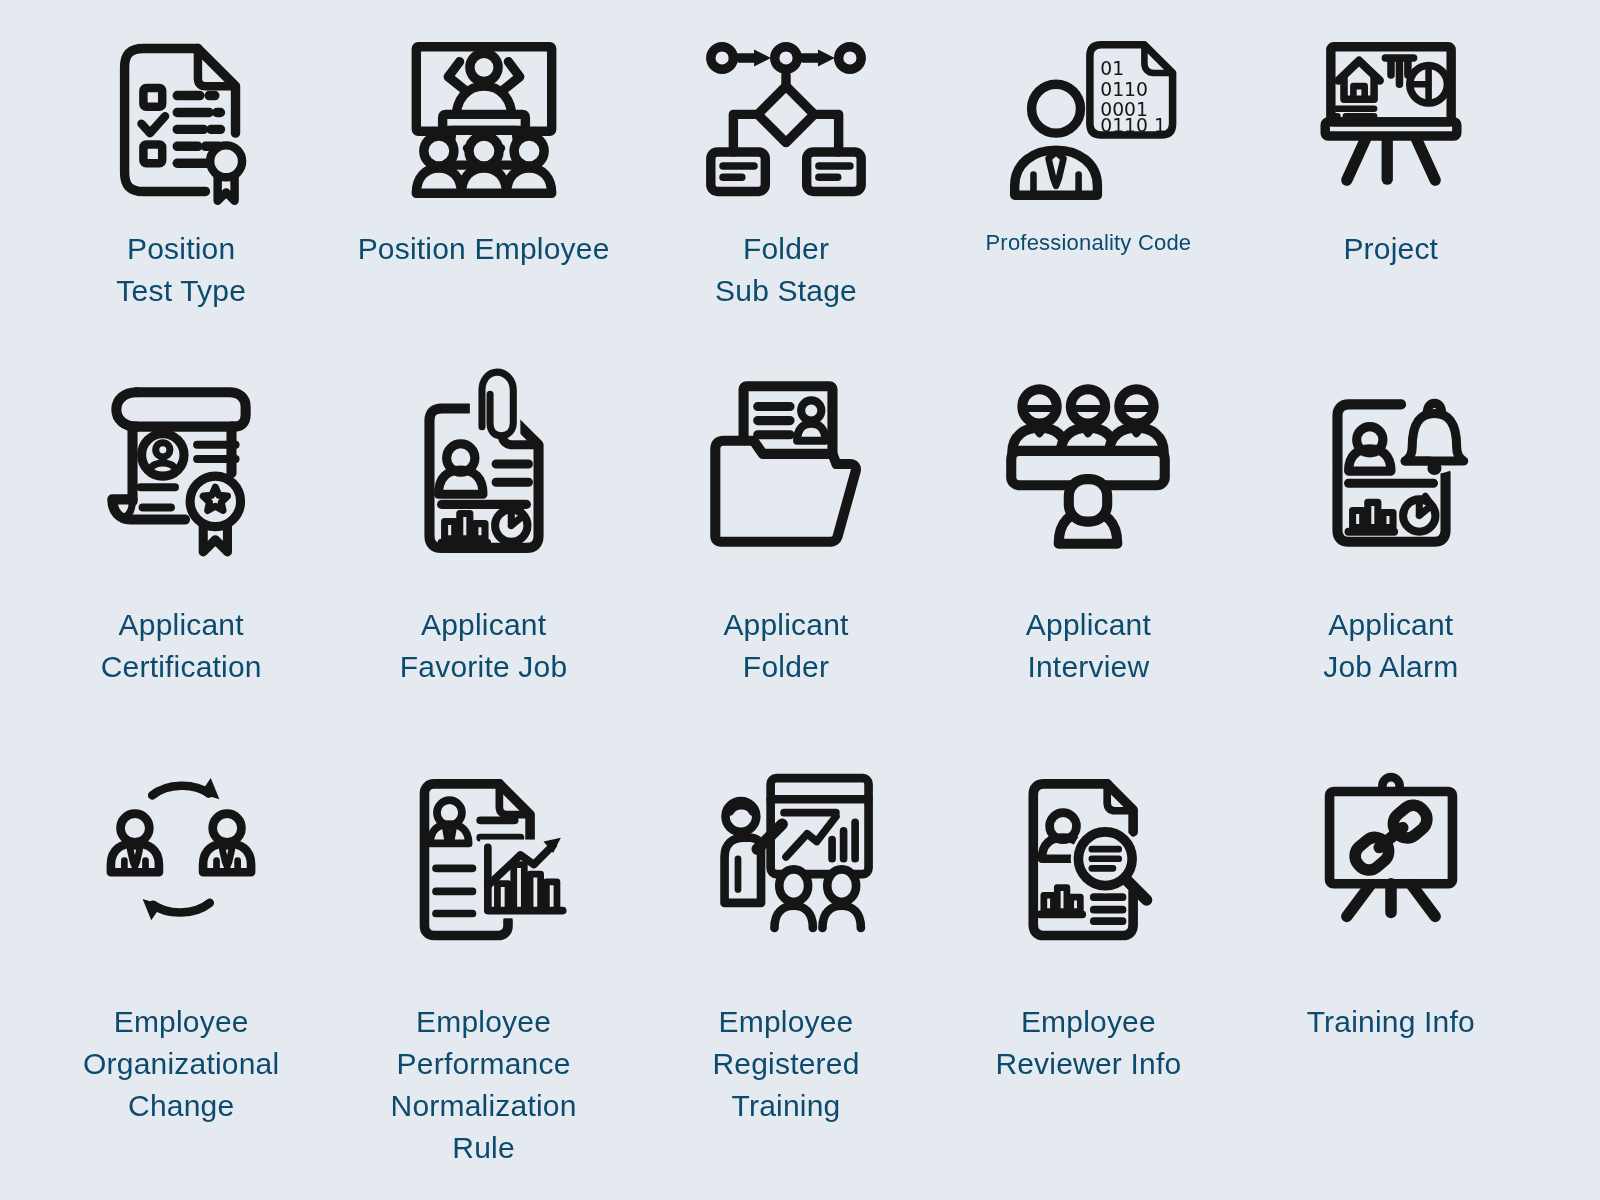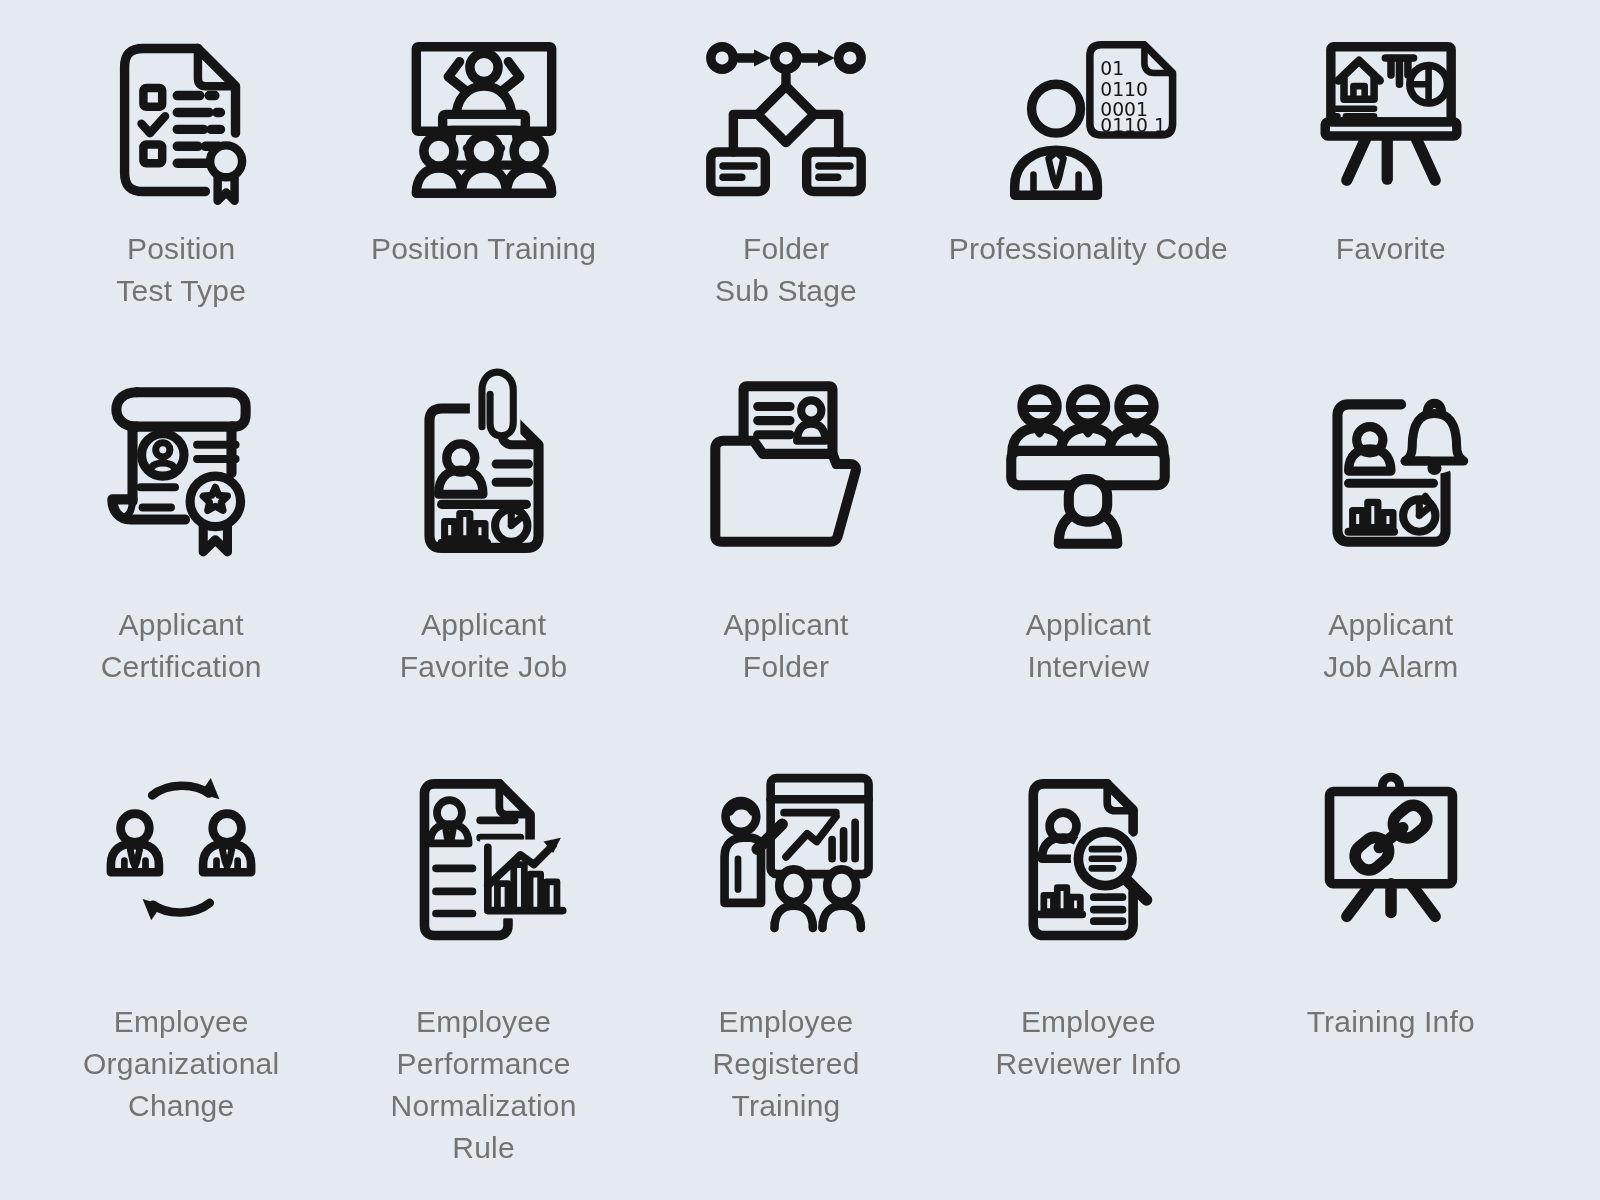--- a/index.html
+++ b/index.html
@@ -13,24 +13,24 @@
   .cell{display:flex;flex-direction:column;align-items:center;}
   .ibox{display:flex;align-items:center;justify-content:center;}
   .ibox svg{height:100%;width:auto;display:block;}
   .r1 .ibox{height:188px;margin-top:26px;}
   .r1 .label{margin-top:14px;}
   .r2 .ibox{height:202px;margin-top:2px;}
   .r2 .label{margin-top:40px;}
   .r3 .ibox{height:192px;margin-top:2px;}
   .r3 .label{margin-top:52px;}
   .label{
-    font-size:30px;line-height:1.40;color:#737373;text-align:center;
+    font-size:30px;line-height:1.40;color:#0c4a6e;text-align:center;
     white-space:pre-line;letter-spacing:0.2px;
   }
-  .label-sm{font-size:30px;}
+  .label-sm{font-size:22px;}
   
   .s ,.s9,.sa,.sb,.sc{fill:none;stroke:#151515;stroke-linecap:round;stroke-linejoin:round;}
   .s {stroke-width:10;}
   .s9{stroke-width:9;}
   .sa{stroke-width:8;}
   .sb{stroke-width:7;}
   .sc{stroke-width:12;}
   .f {fill:#151515;stroke:none;}
   .m {fill:#e4eaef;stroke:none;}
   .bg ,.bg9{fill:#e4eaef;stroke:#151515;stroke-linecap:round;stroke-linejoin:round;}
@@ -77,21 +77,21 @@
         <path class="bg" d="M66 111 L61 148 H139 L134 111 Z"></path>
         <path class="s9" d="M82 130 H118"></path>
         <path class="bg" d="M28 178 C28 161 38 151 52 151 C66 151 76 161 76 178 Z"></path>
         <path class="bg" d="M76 178 C76 161 86 151 100 151 C114 151 124 161 124 178 Z"></path>
         <path class="bg" d="M124 178 C124 161 134 151 148 151 C162 151 172 161 172 178 Z"></path>
         <circle class="bg" cx="52" cy="133" r="16"></circle>
         <circle class="bg" cx="100" cy="133" r="16"></circle>
         <circle class="bg" cx="148" cy="133" r="16"></circle>
       </svg>
     </div>
-    <div class="label">Position Training</div>
+    <div class="label">Position Employee</div>
   </div>
 
   <div class="cell r1">
     <div class="ibox">
       <svg viewBox="0 0 200 200">
         <circle class="s" cx="32" cy="34" r="12"></circle>
         <circle class="s" cx="100" cy="34" r="12"></circle>
         <circle class="s" cx="168" cy="34" r="12"></circle>
         <path class="s" d="M50 34 H66"></path>
         <path class="f" d="M84 34 L66 25 V43 Z"></path>
@@ -139,21 +139,21 @@
         <rect class="sb" x="60" y="64" width="12" height="14"></rect>
         <path class="sa" d="M94 34 H124 M100 34 V52 M109 34 V62 M118 34 V52"></path>
         <circle class="sa" cx="140" cy="62" r="20"></circle>
         <path class="sb" d="M140 42 V82 M120 62 H140"></path>
         <path class="sb" d="M42 88 h40 M38 96 h5 M52 96 h30"></path>
         <path class="sc" d="M96 120 V163"></path>
         <path class="sc" d="M73 120 L53 164"></path>
         <path class="sc" d="M127 120 L147 164"></path>
       </svg>
     </div>
-    <div class="label">Favorite</div>
+    <div class="label">Project</div>
   </div>
 
   <div class="cell r2">
     <div class="ibox">
       <svg viewBox="0 0 200 200">
         <path class="s" d="M56 30 H148 C158 30 164 36 164 44 V52 C164 60 160 64 152 64"></path>
         <path class="s" d="M56 64 C44 64 36 57 36 47 C36 37 44 30 56 30"></path>
         <path class="s" d="M56 64 H152"></path>
         <path class="s" d="M52 64 V138"></path>
         <path class="s" d="M150 64 V110"></path>

